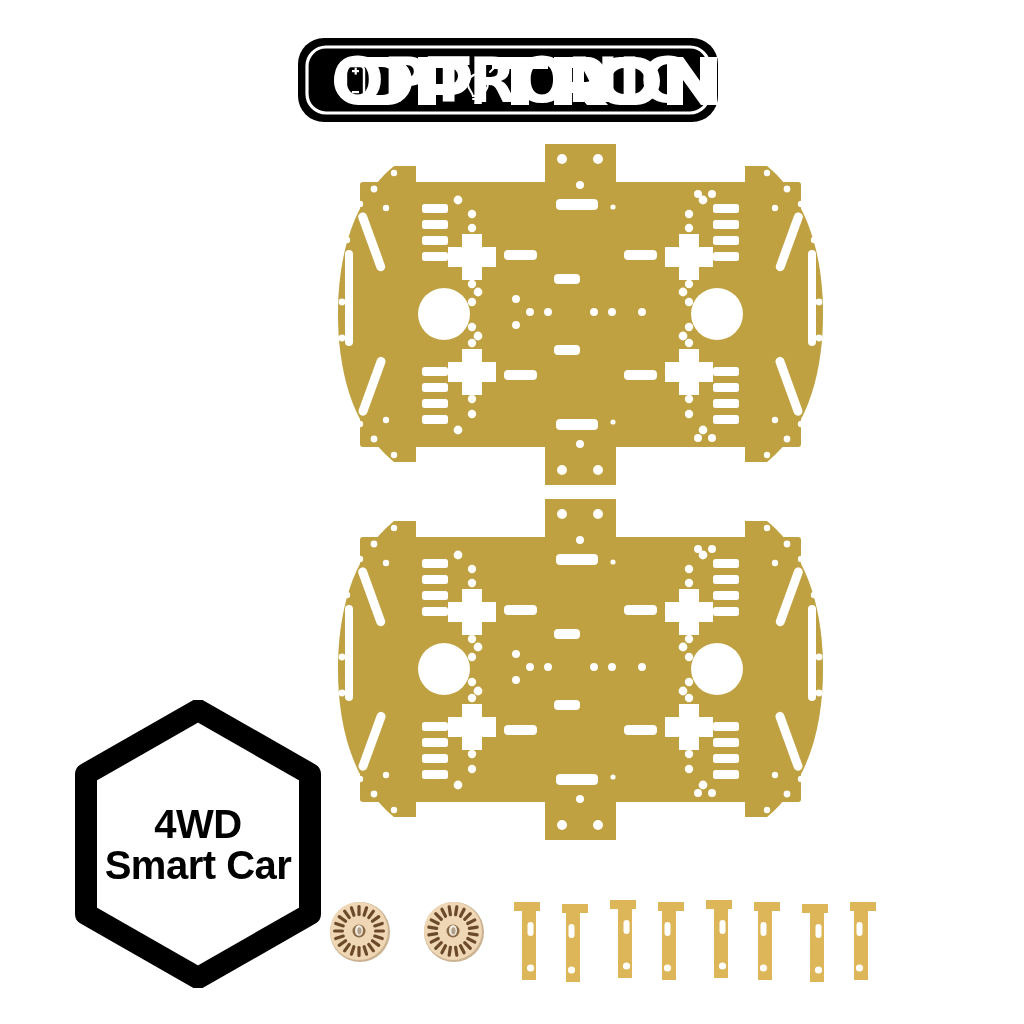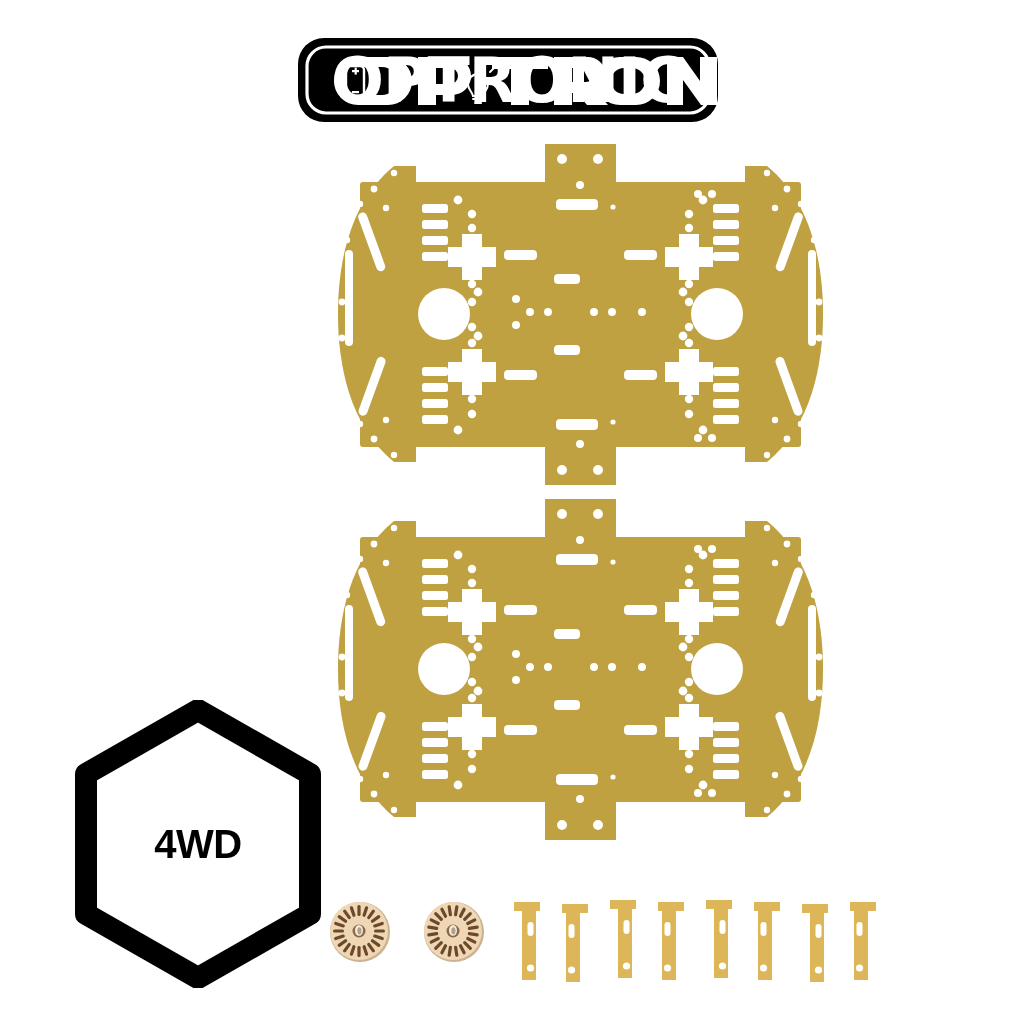--- a/index.html
+++ b/index.html
@@ -613,16 +613,17 @@
         </g>
     </svg>
   </div>
 
   <div class="hex-badge">
     <svg viewBox="0 0 268 288" xmlns="http://www.w3.org/2000/svg">
       <path d="M134 10 L246 74 L246 214 L134 278 L22 214 L22 74 Z" fill="#ffffff" stroke="#000000" stroke-width="22" stroke-linejoin="round"></path>
     </svg>
     <div class="hex-text">
       <div class="hex-line l1">4WD</div>
+      <div class="hex-line l2">Smart Car</div>
     </div>
   </div>
 
 </div>
 
 </body></html>

